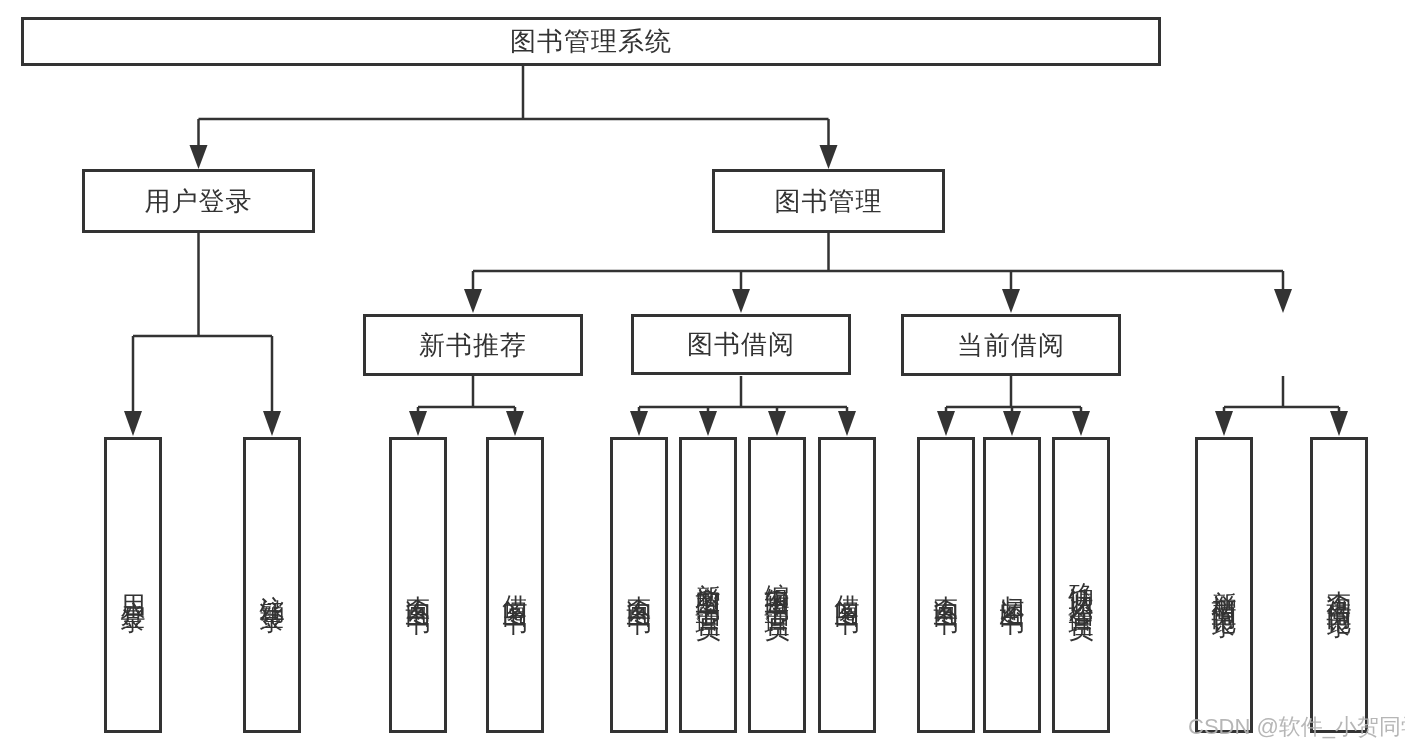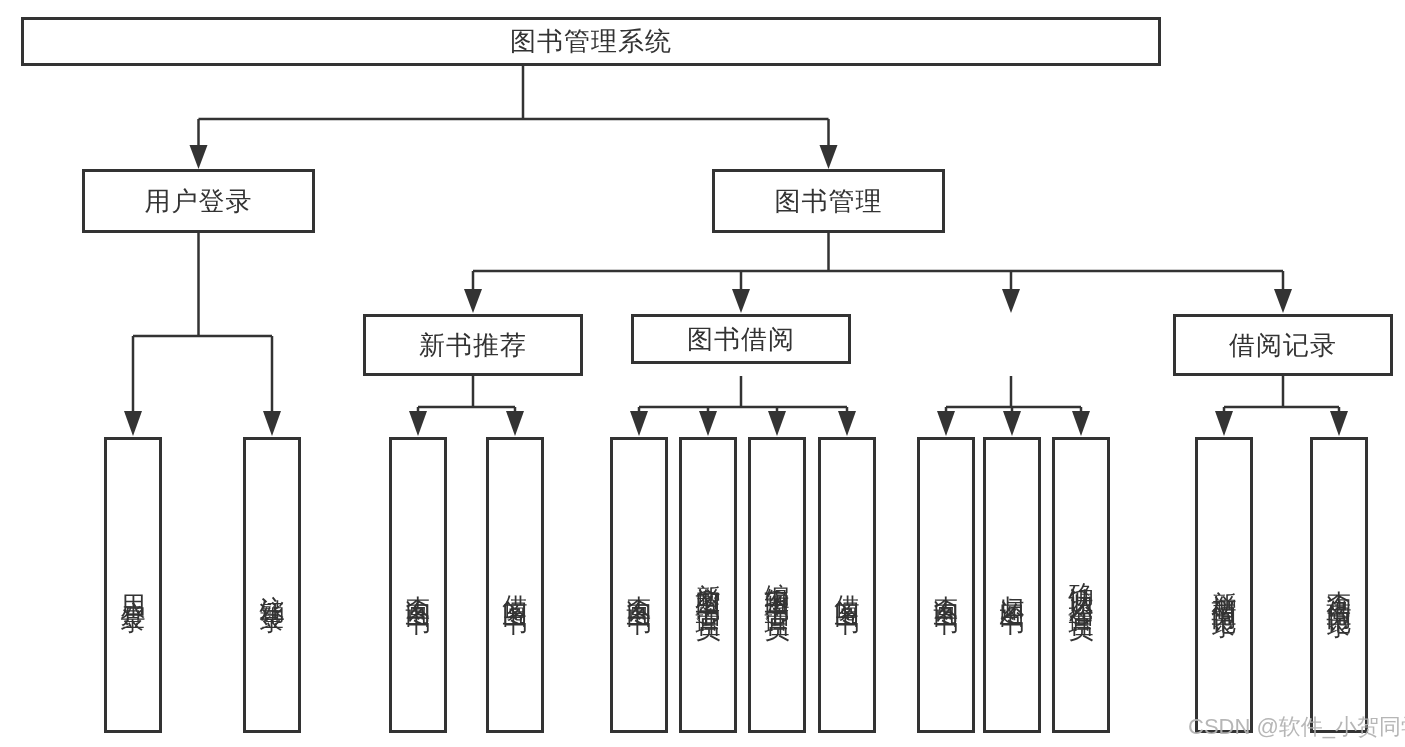--- a/index.html
+++ b/index.html
@@ -136,25 +136,25 @@
   <div class="box hbox" style="left:82px; top:169px; width:233px; height:64px;">
     <span class="lbl">用户登录</span>
   </div>
   <div class="box hbox" style="left:712px; top:169px; width:233px; height:64px;">
     <span class="lbl">图书管理</span>
   </div>
 
   <div class="box hbox" style="left:363px; top:314px; width:220px; height:62px;">
     <span class="lbl">新书推荐</span>
   </div>
-  <div class="box hbox" style="left:631px; top:314px; width:220px; height:50px;">
+  <div class="box hbox" style="left:631px; top:314px; width:220px; height:61px;">
     <span class="lbl">图书借阅</span>
   </div>
-  <div class="box hbox" style="left:1173px; top:314px; width:220px; height:62px;">
-    <span class="lbl">借阅记录</span>
+  <div class="box hbox" style="left:901px; top:314px; width:220px; height:62px;">
+    <span class="lbl">当前借阅</span>
   </div>
 
   <div class="box vbox" style="left:104px; top:437px; width:58px; height:296px;">
     <span class="lbl">用户登录</span>
   </div>
   <div class="box vbox" style="left:243px; top:437px; width:58px; height:296px;">
     <span class="lbl">注销登录</span>
   </div>
 
   <div class="box vbox" style="left:389px; top:437px; width:58px; height:296px;">

